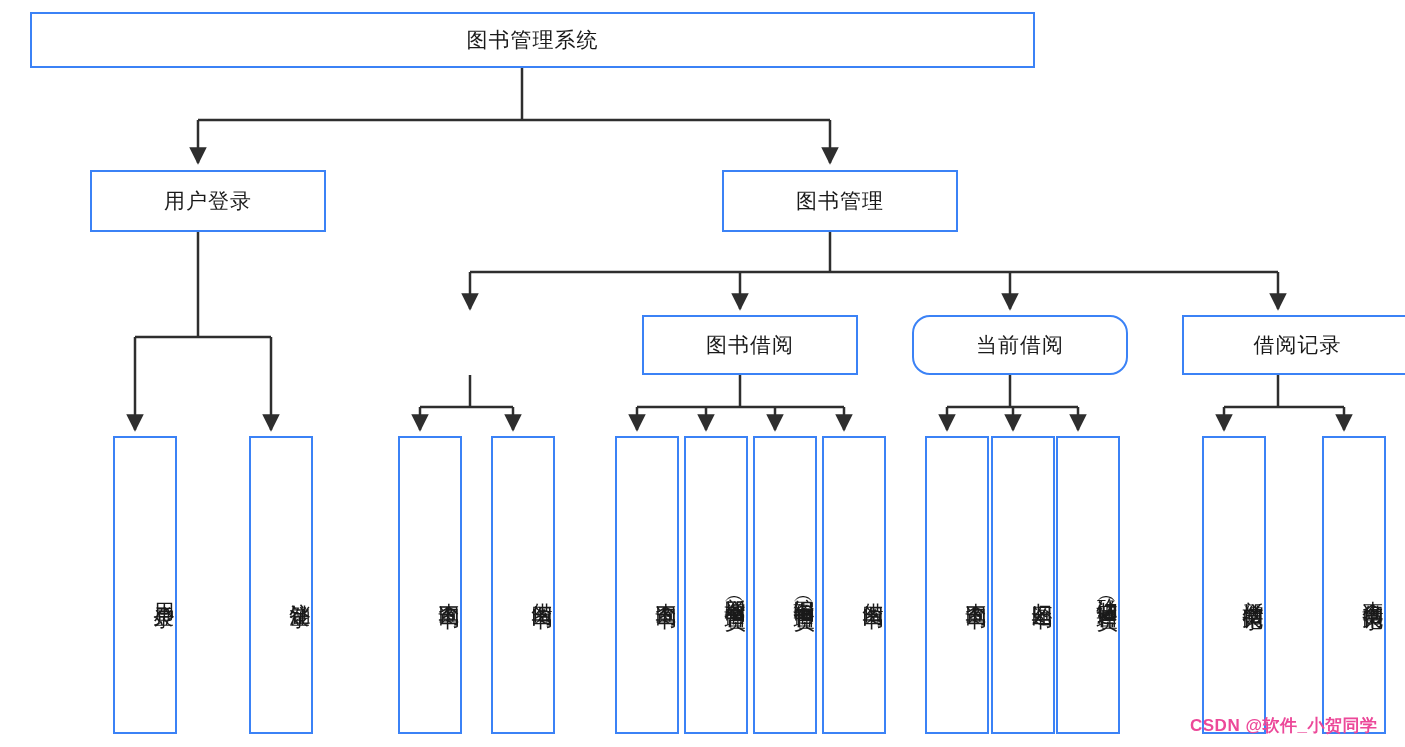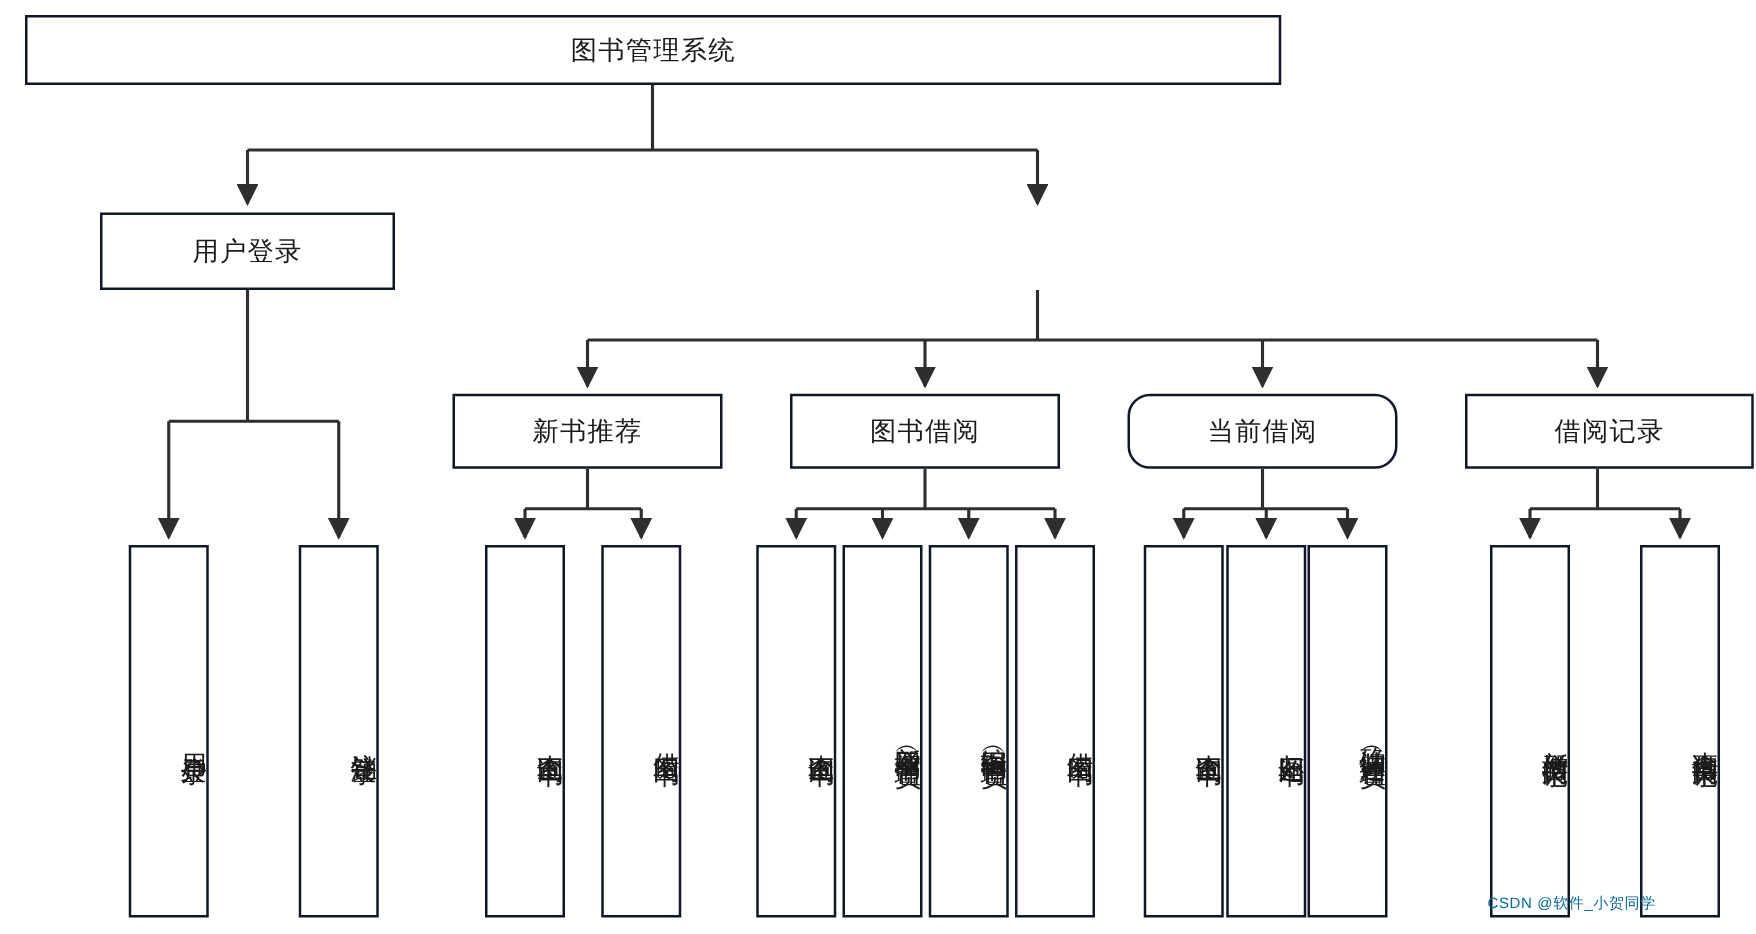--- a/index.html
+++ b/index.html
@@ -20,26 +20,27 @@
   #svg-layer {
     position: absolute;
     left: 0;
     top: 0;
     width: 1405px;
     height: 747px;
   }
   .node {
     position: absolute;
     box-sizing: border-box;
-    border: 2px solid #0f172a;
+    border: 2px solid #3b82f6;
     background: #ffffff;
     display: flex;
     align-items: center;
     justify-content: center;
     color: #1a1a1a;
+    margin-left: 10px;
   }
   .node.horiz {
     font-size: 21px;
     letter-spacing: 1px;
   }
   .node.vert {
     writing-mode: vertical-rl;
     text-orientation: upright;
     font-size: 21px;
     letter-spacing: 2px;
@@ -48,24 +49,25 @@
     padding-top: 10px;
     line-height: 1.05;
   }
   .node.vert .txt {
     writing-mode: vertical-rl;
     text-orientation: upright;
     white-space: nowrap;
   }
   .watermark {
     position: absolute;
-    font-size: 12px;
-    color: #0369a1;
+    font-size: 17px;
+    color: #ec4899;
     white-space: nowrap;
     letter-spacing: 0.5px;
+    font-weight: bold;
   }
 </style>
 </head>
 <body>
 
 <div id="canvas">
 
   <svg id="svg-layer" viewBox="0 0 1405 747" xmlns="http://www.w3.org/2000/svg">
     <defs>
       <marker id="arrow" viewBox="0 0 10 10" refX="9" refY="5" markerWidth="7" markerHeight="7" orient="auto-start-reverse">
@@ -116,24 +118,24 @@
     </g>
   </svg>
 
   <div class="node horiz" style="left:20px; top:12px; width:1005px; height:56px;">
     <span class="txt">图书管理系统</span>
   </div>
 
   <div class="node horiz" style="left:80px; top:170px; width:236px; height:62px;">
     <span class="txt">用户登录</span>
   </div>
+  <div class="node horiz" style="left:712px; top:170px; width:236px; height:62px;">
+    <span class="txt">图书管理</span>
+  </div>
 
-  <div class="node horiz" style="left:362px; top:315px; width:216px; height:60px;">
-    <span class="txt">新书推荐</span>
-  </div>
   <div class="node horiz" style="left:632px; top:315px; width:216px; height:60px;">
     <span class="txt">图书借阅</span>
   </div>
   <div class="node horiz" style="left:902px; top:315px; width:216px; height:60px;border-radius:18px;">
     <span class="txt">当前借阅</span>
   </div>
   <div class="node horiz" style="left:1172px; top:315px; width:231px; height:60px;">
     <span class="txt">借阅记录</span>
   </div>
 

